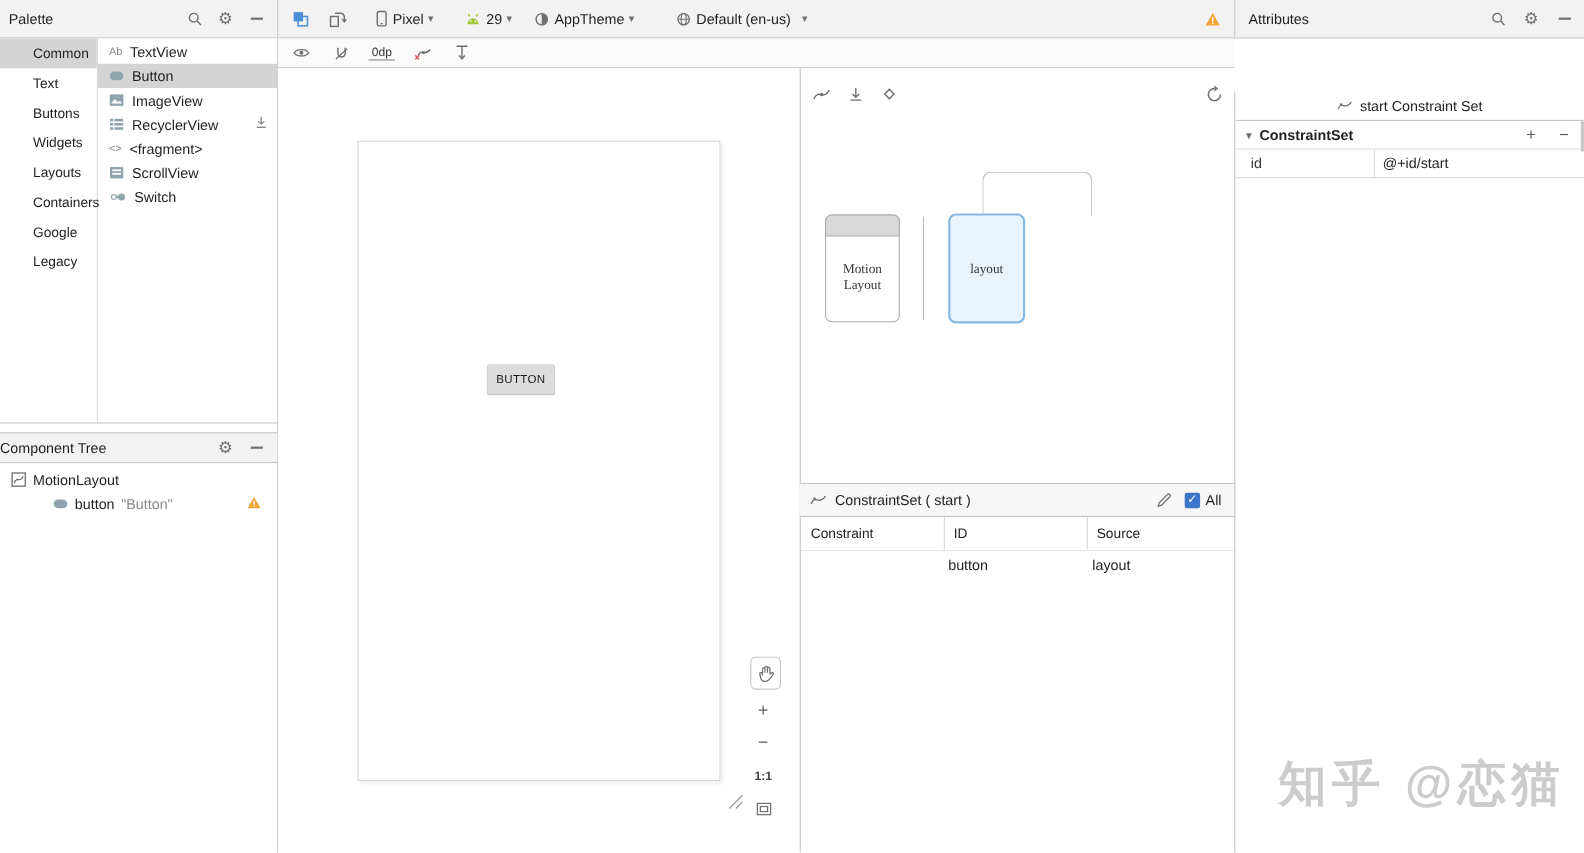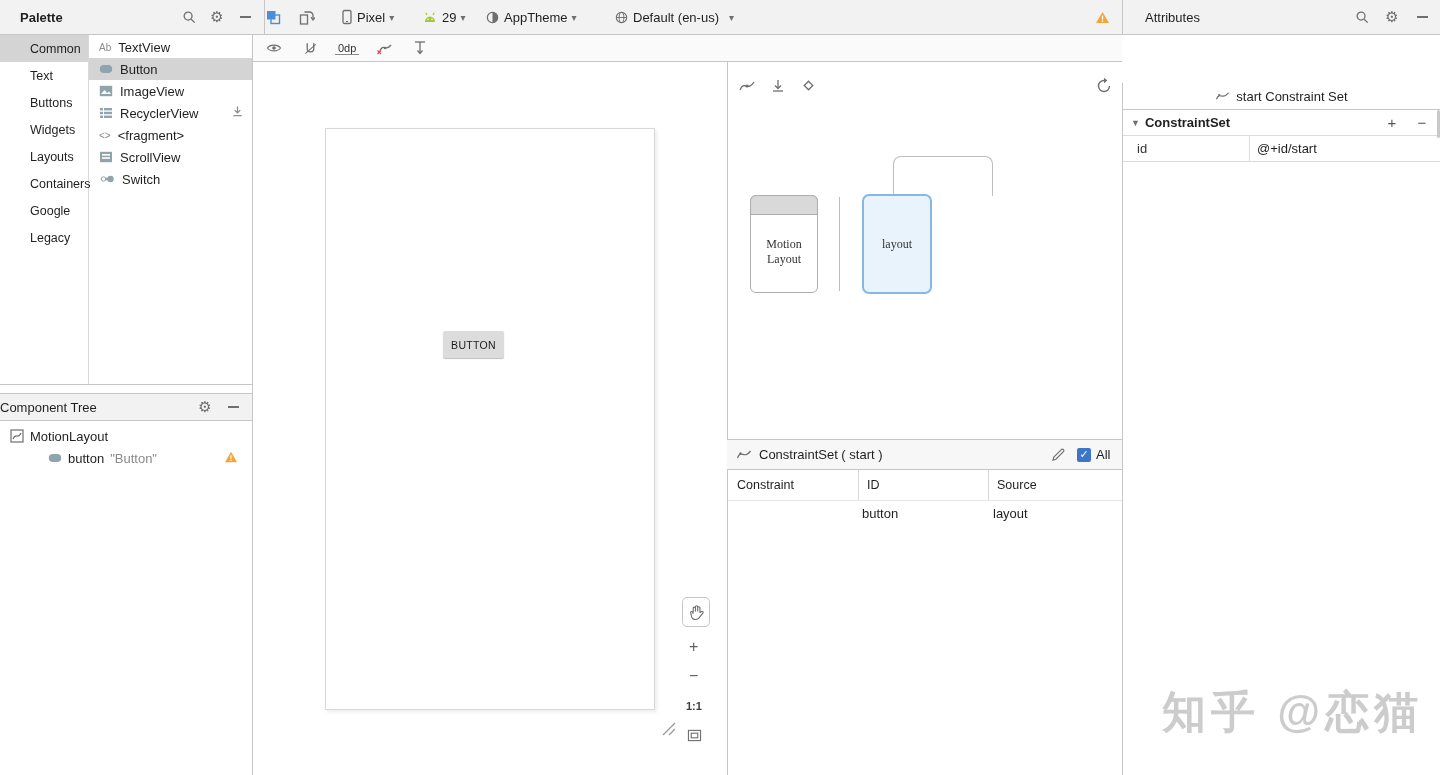--- a/index.html
+++ b/index.html
@@ -69,21 +69,21 @@
 
   #watermark { left:1162px; top:683px; font-size:44px; color:#cccccc; letter-spacing:5px; font-weight:bold; white-space:nowrap; }
 </style>
 </head>
 <body>
 
 <div id="root">
 
   <div id="topbar" class="abs">
 
-    <div class="seg" style="left:12px;width:253px;border-right:1px solid #c6c6c6;padding-left:8px;font-weight:bold;">
+    <div class="seg" style="left:0;width:253px;border-right:1px solid #c6c6c6;padding-left:8px;">
       <span>Palette</span>
       <span class="icon-btn" style="position:absolute;left:166px;">
         <svg width="15" height="15" viewBox="0 0 16 16">
             <circle cx="6.5" cy="6.5" r="4.2" fill="none" stroke="#6f6f6f" stroke-width="1.4"></circle>
             <line x1="9.8" y1="9.8" x2="13.5" y2="13.5" stroke="#6f6f6f" stroke-width="1.4"></line>
           </svg>
       </span>
       <span class="icon-btn" style="position:absolute;left:194px;font-size:15px;">
           <span class="glyph">⚙</span>
         </span>
@@ -144,21 +144,21 @@
       </span>
       <span class="icon-btn" style="position:absolute;left:838px;">
         <svg width="15" height="13" viewBox="0 0 16 14">
             <path d="M8 1 L15 13 H1 Z" fill="#f2a63a"></path>
             <rect x="7.3" y="5" width="1.4" height="4.2" fill="#fff"></rect>
             <rect x="7.3" y="10.2" width="1.4" height="1.4" fill="#fff"></rect>
           </svg>
       </span>
     </div>
 
-    <div class="seg" style="left:1122px;width:318px;border-left:1px solid #c6c6c6;padding-left:22px;">
+    <div class="seg" style="left:1122px;width:318px;border-left:1px solid #c6c6c6;padding-left:12px;">
       <span>Attributes</span>
       <span class="icon-btn" style="position:absolute;left:228px;">
         <svg width="15" height="15" viewBox="0 0 16 16">
             <circle cx="6.5" cy="6.5" r="4.2" fill="none" stroke="#6f6f6f" stroke-width="1.4"></circle>
             <line x1="9.8" y1="9.8" x2="13.5" y2="13.5" stroke="#6f6f6f" stroke-width="1.4"></line>
           </svg>
       </span>
       <span class="icon-btn" style="position:absolute;left:258px;font-size:15px;">
           <span class="glyph">⚙</span>
         </span>

